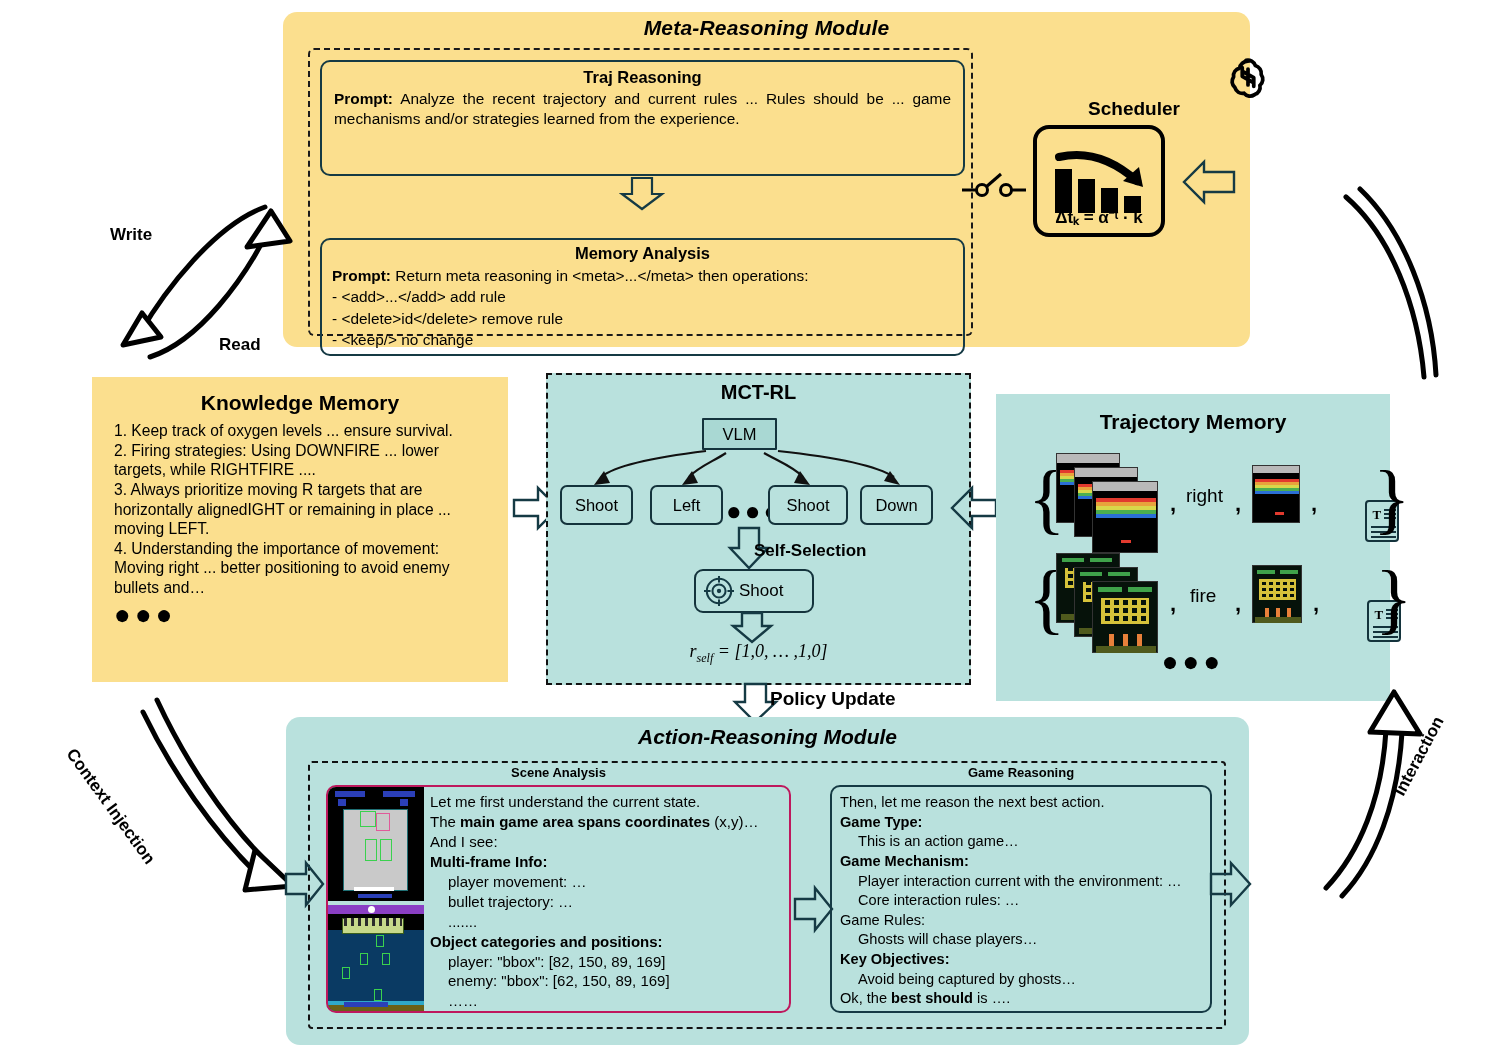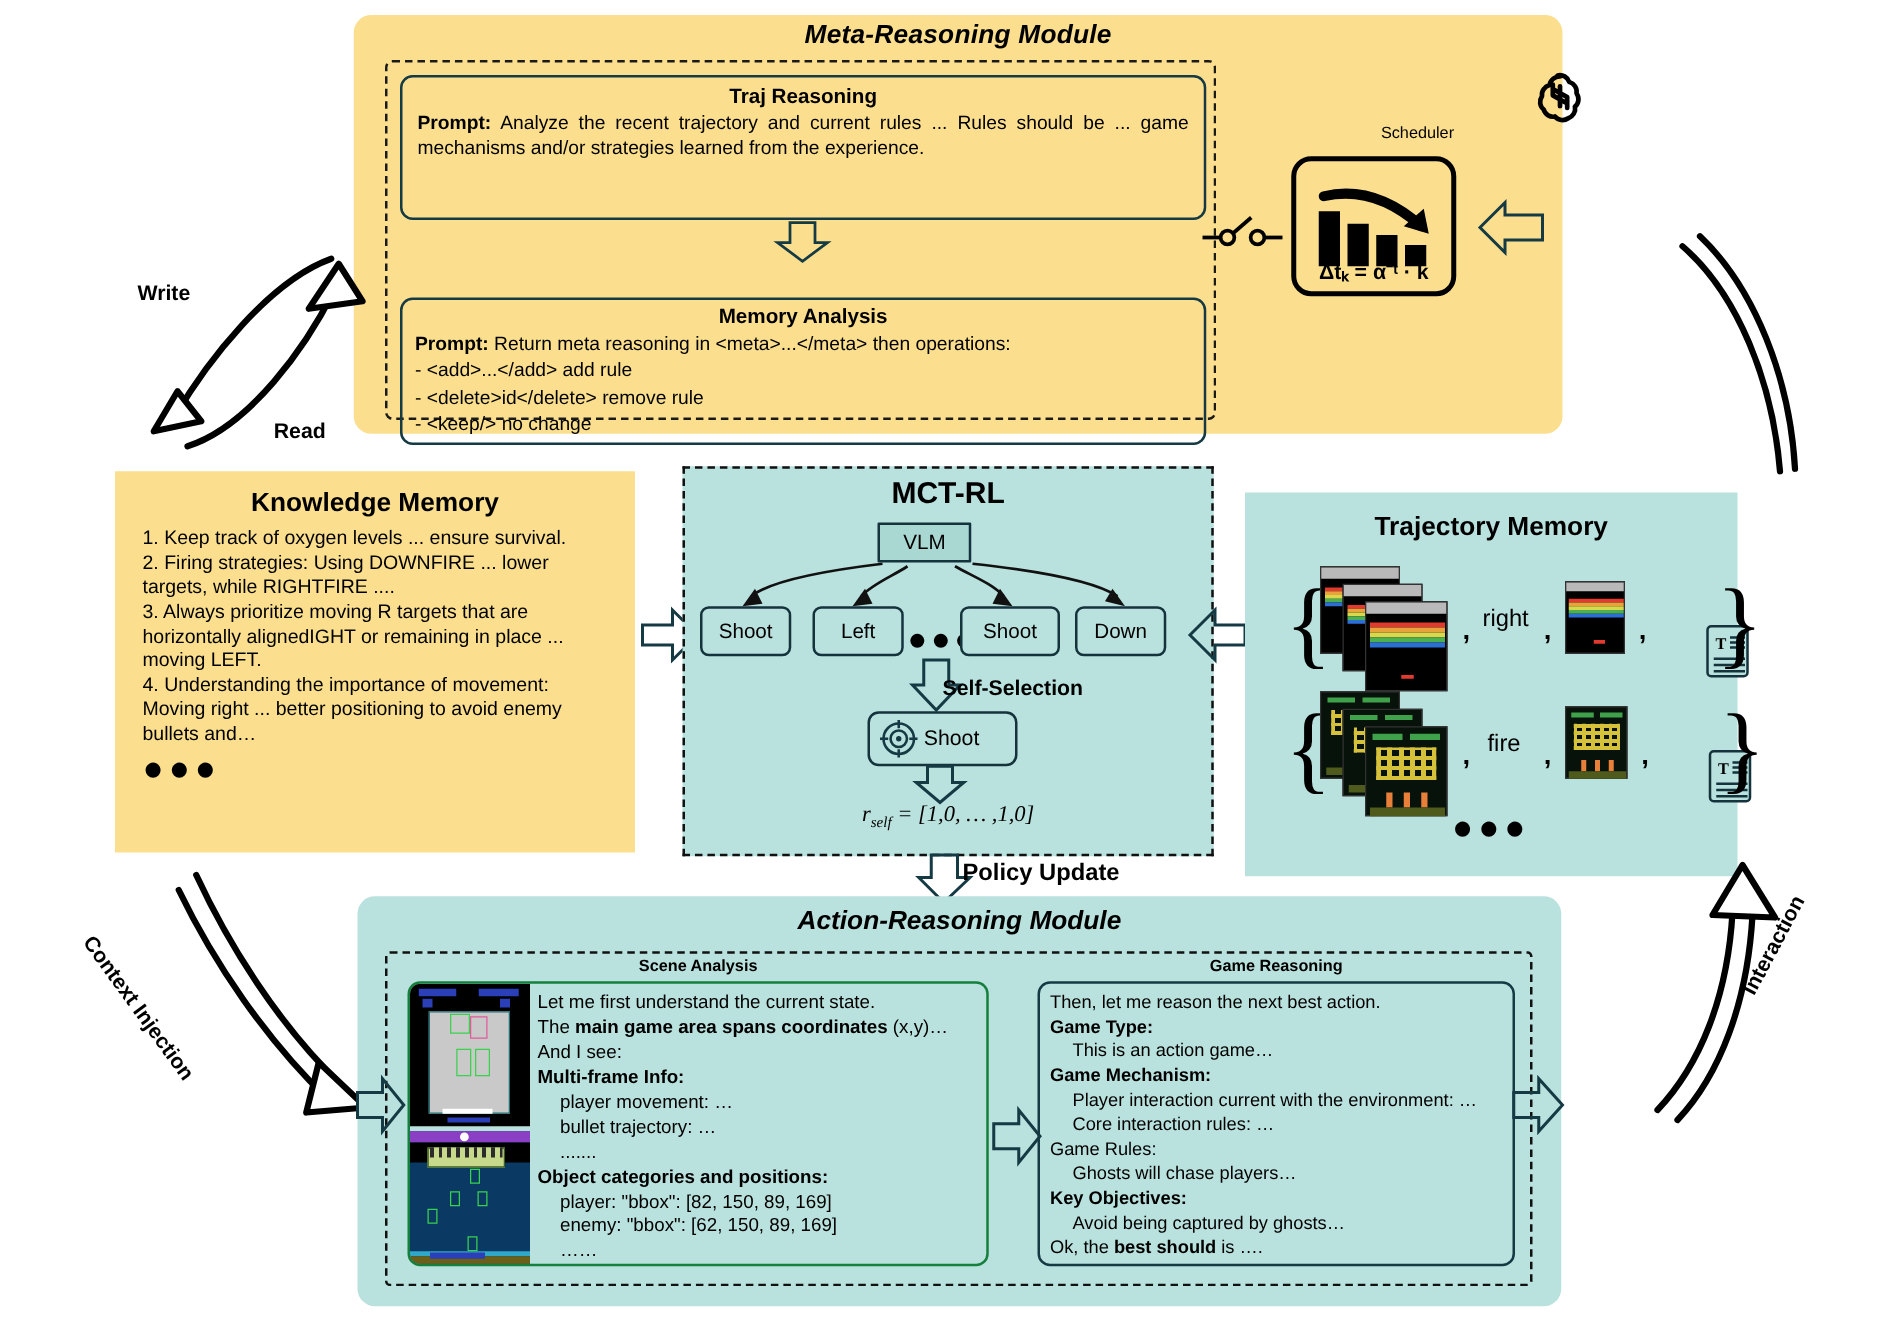--- a/index.html
+++ b/index.html
@@ -36,38 +36,38 @@
   .mem-box  { position:absolute; left:10px; top:160px; width:645px; height:118px; padding:4px 10px;margin-top:28px; }
   .boxhead { text-align:center; font-weight:bold; font-size:16.5px; margin-bottom:2px;}
   .ptext { font-size:15.4px; line-height:1.30; text-align:justify; }
   .ptext b { font-weight:bold; }
   .mtext { font-size:15.4px; line-height:1.38; }
 
   
   .oai { position:absolute; left:942px; top:42px; width:46px; height:46px; }
 
   
-  .sched-label { position:absolute; left:1044px; top:98px; width:180px; text-align:center; font-weight:normal; font-size:13px;}
+  .sched-label { position:absolute; left:1044px; top:98px; width:180px; text-align:center; font-weight:bold; font-size:19px;}
   .sched-box {
     position:absolute; left:1033px; top:125px; width:132px; height:112px;
     border:4px solid #000; border-radius:16px;
   }
   .sched-formula { position:absolute; bottom:5px; width:100%; text-align:center; font-size:17px; font-weight:bold; }
   .sched-bars { position:absolute; left:16px; top:22px; }
 
   
   .km { left:92px; top:377px; width:416px; height:305px; }
   .km-title { text-align:center; font-weight:bold; font-size:21px; padding-top:14px; }
   .km-list { padding:6px 18px 0 22px; font-size:15.6px; line-height:1.26; }
   .km-dots { font-size:28px; font-weight:bold; letter-spacing:4px; padding-left:22px; line-height:0.8; margin-top:6px;}
 
   
   .mct-outer { left:546px; top:373px; width:425px; height:312px; }
   .mct-dashed { position:absolute; inset:0; border:2.5px dashed #111; }
-  .mct-title { text-align:center; font-weight:bold; font-size:24px; padding-top:8px; }
+  .mct-title { text-align:center; font-weight:bold; font-size:20px; padding-top:8px; }
   .node {
     position:absolute; border:2px solid #14333c; background:#a9d8d3;
     display:flex; align-items:center; justify-content:center;
     font-size:16.5px; color:#000;
   }
   .vlm { left:156px; top:45px; width:75px; height:32px; border-radius:1px; }
   .act { border-radius:7px; width:73px; height:40px; top:112px; background:#b9e1dd;}
   .act.a1 { left:14px; }
   .act.a2 { left:104px; }
   .act.a3 { left:222px; width:80px;}
@@ -88,21 +88,21 @@
   .comma { font-size:22px; font-weight:bold; }
   .trlabel { font-size:19px; }
   .tm-dots { text-align:center; font-size:28px; font-weight:bold; letter-spacing:4px; }
   .docicon { width:34px; height:42px; border:2px solid #14333c; border-radius:4px; background:#b9e1dd; position:relative;}
 
   
   .arm { left:286px; top:717px; width:963px; height:328px; border-radius:14px; }
   .arm-title { text-align:center; font-style:italic; font-weight:bold; font-size:21px; padding-top:8px;}
   .arm-dashed { position:absolute; left:22px; top:44px; width:918px; height:268px; border:2px dashed #111; border-radius:4px;}
   .sub-title { text-align:center; font-weight:bold; font-size:13px; }
-  .sa-box { position:absolute; left:16px; top:22px; width:465px; height:228px; border:2px solid #15803d; border-radius:10px; overflow:hidden; display:flex;}
+  .sa-box { position:absolute; left:16px; top:22px; width:465px; height:228px; border:2px solid #be185d; border-radius:10px; overflow:hidden; display:flex;}
   .gr-box { position:absolute; left:520px; top:22px; width:382px; height:228px; border:2px solid #153a44; border-radius:10px; padding:6px 8px;}
   .sa-text { font-size:15px; line-height:1.33; padding:5px 4px 0 6px; }
   .gr-text { font-size:14.6px; line-height:1.345; }
   .ind { padding-left:18px; }
   .policy-label { position:absolute; left:770px; top:688px; font-weight:bold; font-size:19px;}
   .curve-label { position:absolute; font-weight:bold; font-size:17px; }
   svg { overflow:visible; }
 </style>
 </head>
 <body>

